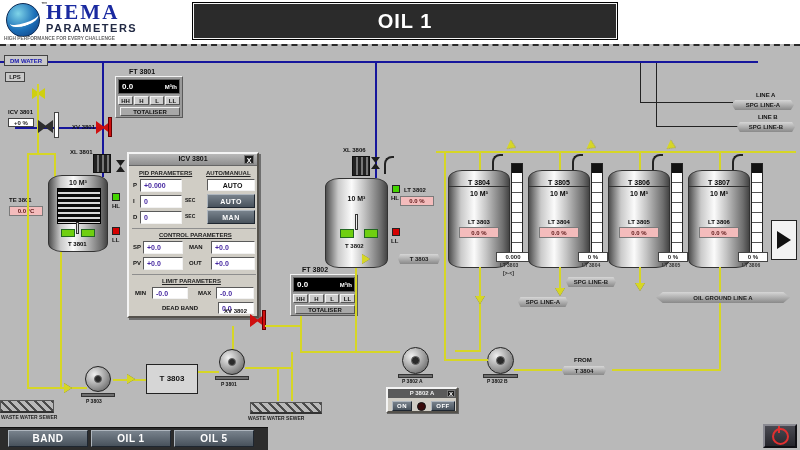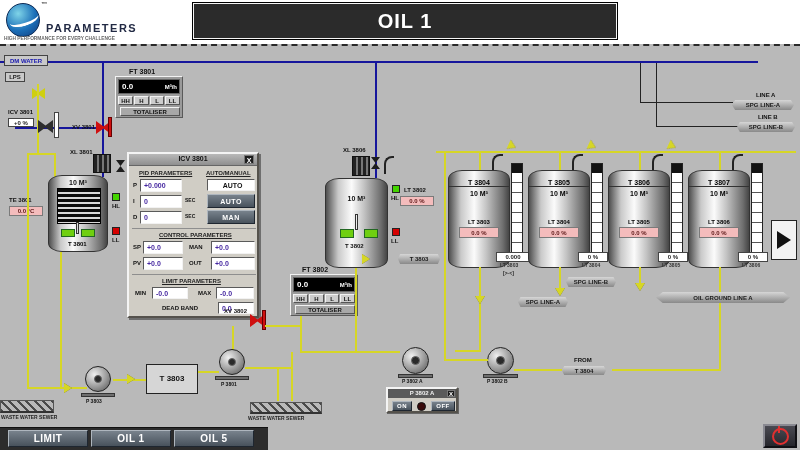--- a/index.html
+++ b/index.html
@@ -48,20 +48,21 @@
 </style>
 </head>
 <body>
 
 <div id="stage">
 
   <div class="abs" style="left:0;top:0;width:800px;height:44px;background:#fff;">
     <div class="abs" style="left:6px;top:3px;width:34px;height:34px;border-radius:50%;background:radial-gradient(circle at 35% 30%,#7fd4e8,#1b6fb8 55%,#123a7a);border:1px solid #0b2a55;"></div>
     <div class="abs" style="left:9px;top:12px;width:30px;height:14px;border-bottom:3px solid #fff;border-radius:50%;transform:rotate(-18deg);"></div>
     <div class="abs txt" style="left:41px;top:1px;font-size:6px;color:#333;">™</div>
+    <div class="abs" style="left:46px;top:2px;font:bold 21px/1 'Liberation Serif',serif;color:#1a2aa0;letter-spacing:2px;">HEMA</div>
     <div class="abs" style="left:46px;top:23px;font:bold 11px/1 'Liberation Sans',sans-serif;color:#222a44;letter-spacing:1.5px;">PARAMETERS</div>
     <div class="abs" style="left:4px;top:36px;width:150px;font:bold 6px/1 'Liberation Sans',sans-serif;color:#666;transform:scale(.8);transform-origin:left top;">HIGH PERFORMANCE FOR EVERY CHALLENGE</div>
     <div class="abs ctr" style="left:192px;top:2px;width:426px;height:38px;background:#2b2b2b;border:1px solid #000;box-shadow:inset 0 0 0 1px #f5f5f5;">
       <span style="font:bold 20px/1 'Liberation Sans',sans-serif;color:#fff;letter-spacing:1px;">OIL 1</span>
     </div>
   </div>
   <div class="abs" style="left:0;top:44px;width:800px;height:0;border-top:2px dashed #2a2a2a;"></div>
 
   <div class="abs pipe-n" style="left:0;top:61px;width:758px;height:2px;"></div>
   <div class="abs pipe-n" style="left:102px;top:63px;width:2px;height:114px;"></div>
@@ -370,21 +371,21 @@
   <div class="abs pill" style="left:562px;top:366px;width:44px;height:9px;">
     <span>T 3804</span>
   </div>
   <div class="abs pipe-y" style="left:514px;top:369px;width:48px;height:2px;"></div>
 
   <div class="abs ctr" style="left:771px;top:220px;width:26px;height:40px;background:#f2f2f2;border:1px solid #222;">
     <div style="width:0;height:0;border:9px solid transparent;border-left:14px solid #111;margin-left:8px;"></div>
   </div>
 
   <div class="abs" style="left:0;top:427px;width:268px;height:23px;background:#2c2c2c;border-top:1px solid #111;"></div>
-  <div class="abs btn-dk" style="left:8px;top:430px;width:80px;height:17px;">LIMIT</div>
+  <div class="abs btn-dk" style="left:8px;top:430px;width:80px;height:17px;">BAND</div>
   <div class="abs btn-dk" style="left:91px;top:430px;width:80px;height:17px;">OIL 1</div>
   <div class="abs btn-dk" style="left:174px;top:430px;width:80px;height:17px;">OIL 5</div>
 
   <div class="abs ctr" style="left:763px;top:424px;width:34px;height:24px;background:linear-gradient(#4a4a52,#26262c);border:2px solid;border-color:#8a8a92 #101014 #101014 #8a8a92;">
     <div style="position:relative;width:13px;height:13px;border:2px solid #e03030;border-radius:50%;">
       <div style="position:absolute;left:4.5px;top:-4px;width:2px;height:7px;background:#e03030;"></div>
     </div>
   </div>
 
 </div>

